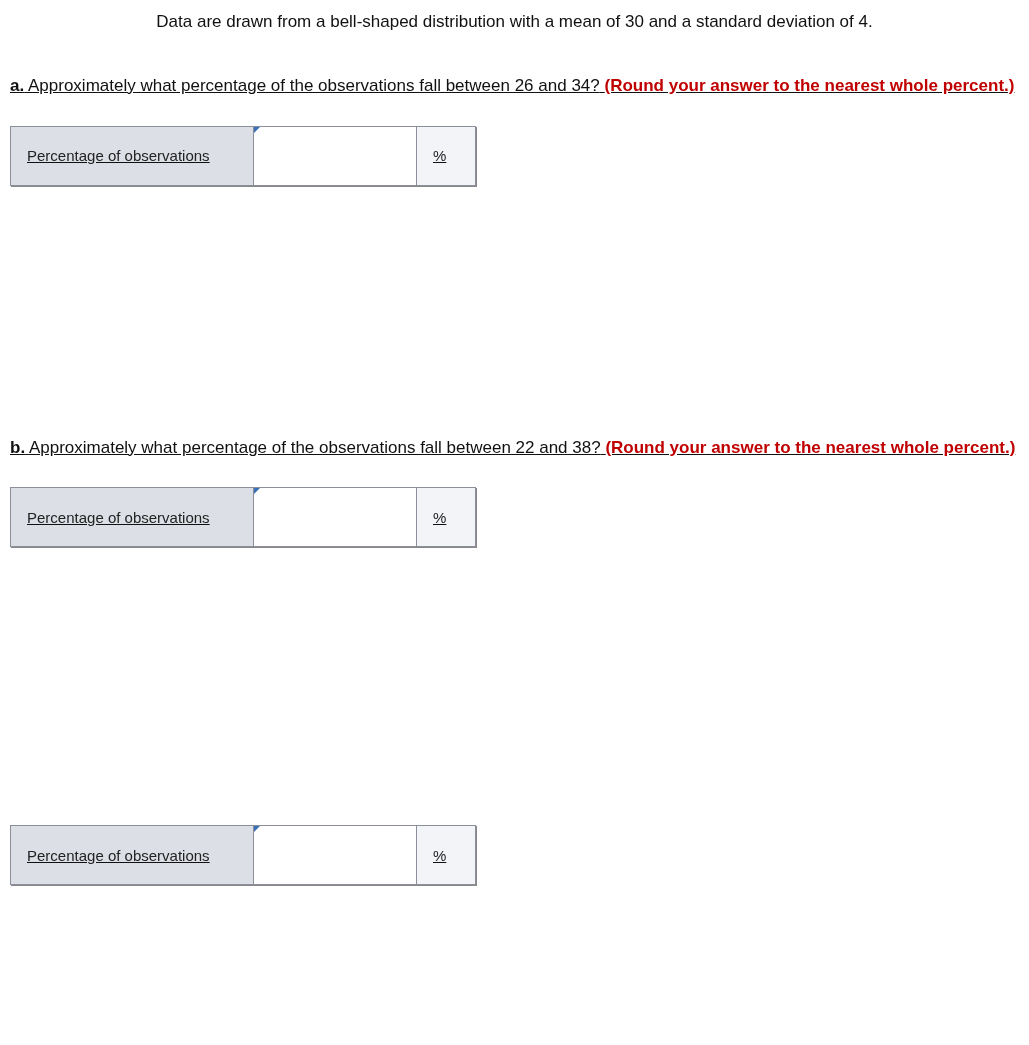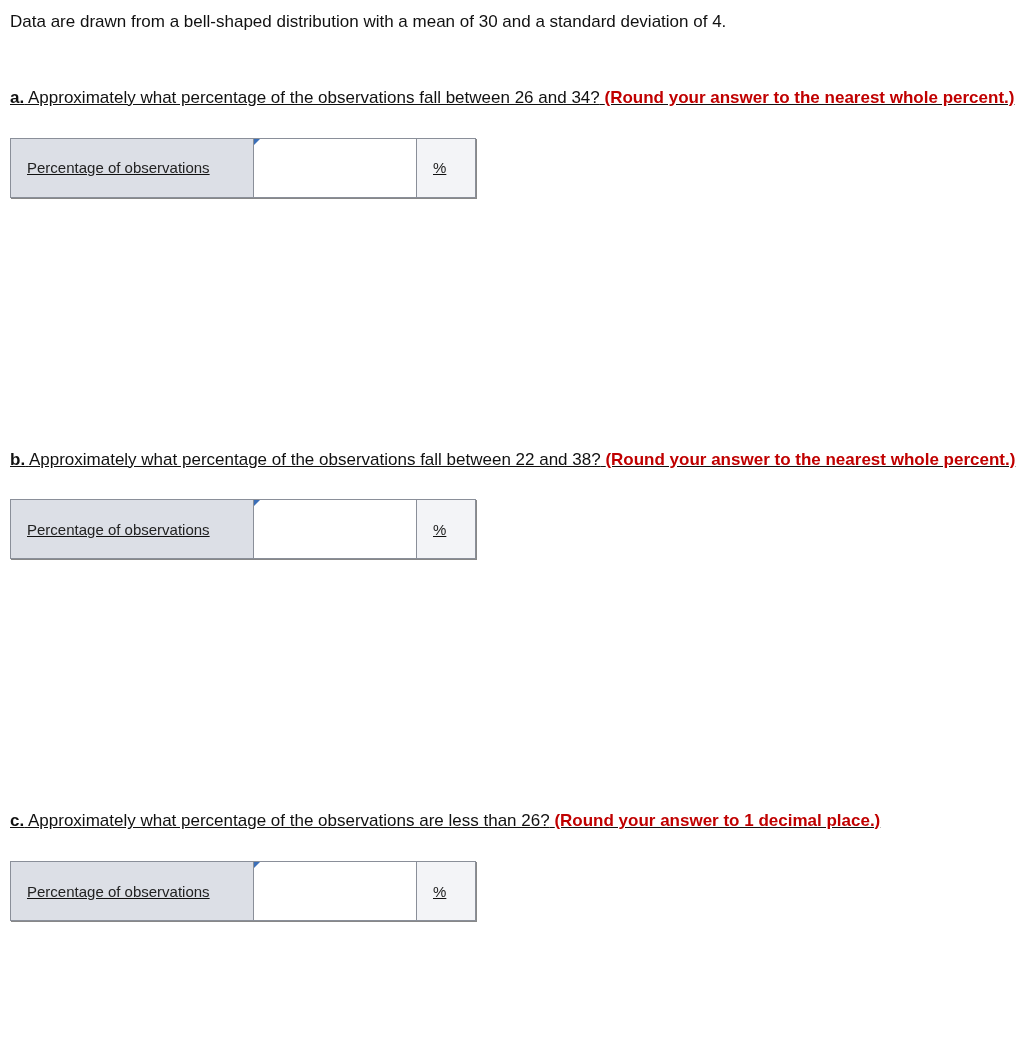--- a/index.html
+++ b/index.html
@@ -6,21 +6,22 @@
     font-family: Arial, Helvetica, sans-serif;
     font-size: 17px;
     color: #111;
     margin: 0;
     padding: 10px 10px 10px 10px;
     width: 1029px;
     box-sizing: border-box;
     line-height: 1.4;
   }
   .intro {
-    margin-bottom: 52px;
+    margin-bottom: 40px;
+    text-align: center;
   }
   .part {
     margin-bottom: 30px;
     text-decoration: underline;
   }
   .part-label {
     font-weight: bold;
   }
   .red-hint {
     color: #c00000;
@@ -123,25 +124,20 @@
       </td>
       <td class="unit-cell">%</td>
     </tr>
   </tbody>
     </table>
 </div>
 
 <div class="gap-large"></div>
 
 <div class="part">
-  <div>
-    <span class="part-label">c.</span>
-    <span>Approximately what percentage of the observations are less than 26?</span>
-    <span class="red-hint">(Round your answer to 1 decimal place.)</span>
-  </div>
   <table class="answer-table">
     <tbody>
         <tr>
       <td class="label-cell">Percentage of observations</td>
       <td class="input-cell">
         <input class="input-field" type="text" value="" style="">
       </td>
       <td class="unit-cell">%</td>
     </tr>
   </tbody>

